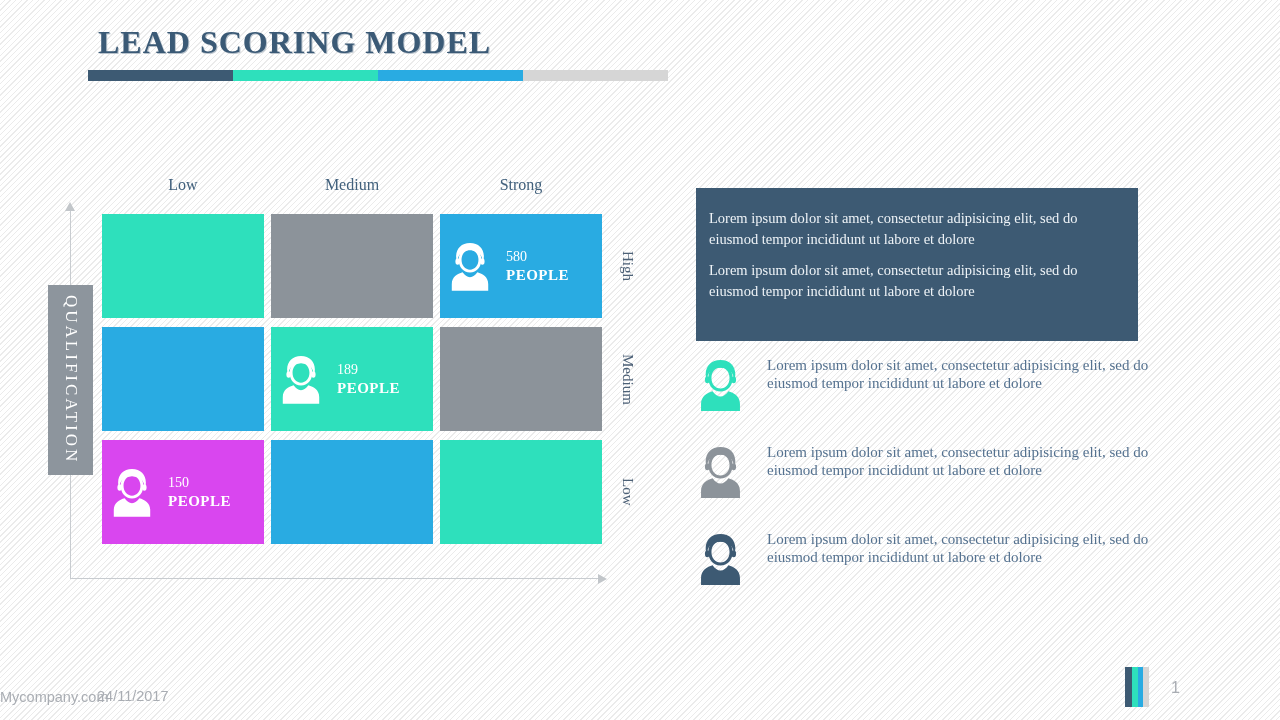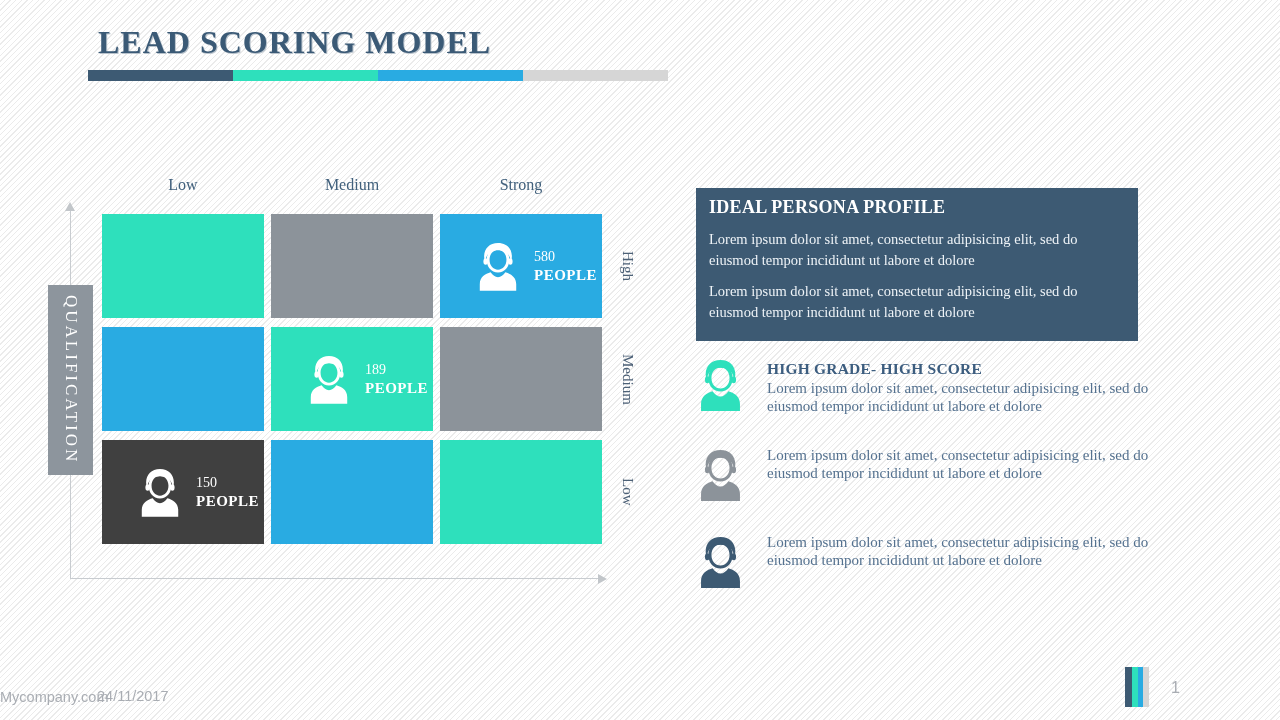--- a/index.html
+++ b/index.html
@@ -23,21 +23,21 @@
   
   .col-headers { position: absolute; left: 102px; top: 176px; width: 500px; display: flex; gap: 7px; }
   .col-headers span { width: 162px; text-align: center; font-size: 16px; color: #41607c; }
 
   
   .matrix {
     position: absolute; left: 102px; top: 214px;
     display: grid; grid-template-columns: repeat(3, 162px); grid-auto-rows: 104px; gap: 9px 7px;
   }
   .cell { position: relative; display: flex; align-items: center; }
-  .badge { display: flex; align-items: center; gap: 14px; padding-left: 36px; color: #ffffff; }
+  .badge { display: flex; align-items: center; gap: 14px; padding-left: 8px; color: #ffffff; }
   .badge .p-svg { width: 44px; height: 52px; color: #ffffff; }
   .badge .count { font-size: 14px; line-height: 1.3; }
   .badge .unit  { font-size: 15px; font-weight: bold; letter-spacing: 0.5px; }
 
   
   .row-headers { position: absolute; left: 614px; top: 214px; display: flex; flex-direction: column; gap: 9px; }
   .row-headers span {
     height: 104px; width: 26px; writing-mode: vertical-rl;
     display: flex; align-items: center; justify-content: center;
     font-size: 15px; color: #4d6177;
@@ -149,21 +149,21 @@
         <svg class="p-svg">
             <use href="#person-shape"></use>
           </svg>
         <div class="badge-text">
           <div class="count">189</div>
           <div class="unit">PEOPLE</div>
         </div>
       </div>
     </div>
     <div class="cell" style="background: rgb(140, 147, 154);"></div>
-    <div class="cell" style="background: #404040;">
+    <div class="cell" style="background: #d946ef;">
       <div class="badge">
         <svg class="p-svg">
             <use href="#person-shape"></use>
           </svg>
         <div class="badge-text">
           <div class="count">150</div>
           <div class="unit">PEOPLE</div>
         </div>
       </div>
     </div>
@@ -177,32 +177,30 @@
     <span>Low</span>
   </div>
 
   <div class="axis-v"></div>
   <div class="arrow-up"></div>
   <div class="axis-h"></div>
   <div class="arrow-right"></div>
   <div class="y-label">QUALIFICATION</div>
 
   <section class="panel">
-    <h2>IDEAL PERSONA PROFILE</h2>
     <p>Lorem ipsum dolor sit amet, consectetur adipisicing elit, sed do eiusmod tempor incididunt ut labore et dolore</p>
     <p>Lorem ipsum dolor sit amet, consectetur adipisicing elit, sed do eiusmod tempor incididunt ut labore et dolore</p>
   </section>
 
   <div class="personas">
     <div class="persona">
       <svg class="p-icon" style="color: rgb(46, 224, 188);">
           <use href="#person-shape"></use>
         </svg>
       <div class="p-text">
-        <h3>HIGH GRADE- HIGH SCORE</h3>
         <p>Lorem ipsum dolor sit amet, consectetur adipisicing elit, sed do eiusmod tempor incididunt ut labore et dolore</p>
       </div>
     </div>
     <div class="persona">
       <svg class="p-icon" style="color: rgb(140, 147, 154);">
           <use href="#person-shape"></use>
         </svg>
       <div class="p-text">
         <p>Lorem ipsum dolor sit amet, consectetur adipisicing elit, sed do eiusmod tempor incididunt ut labore et dolore</p>
       </div>

